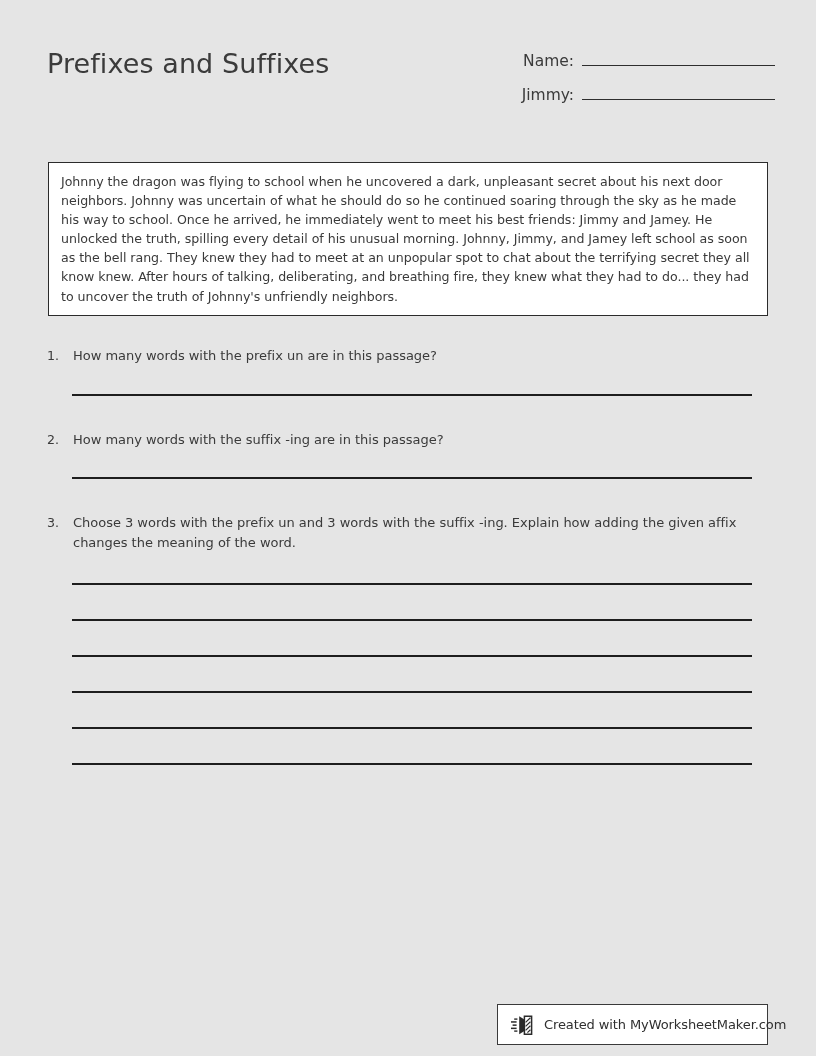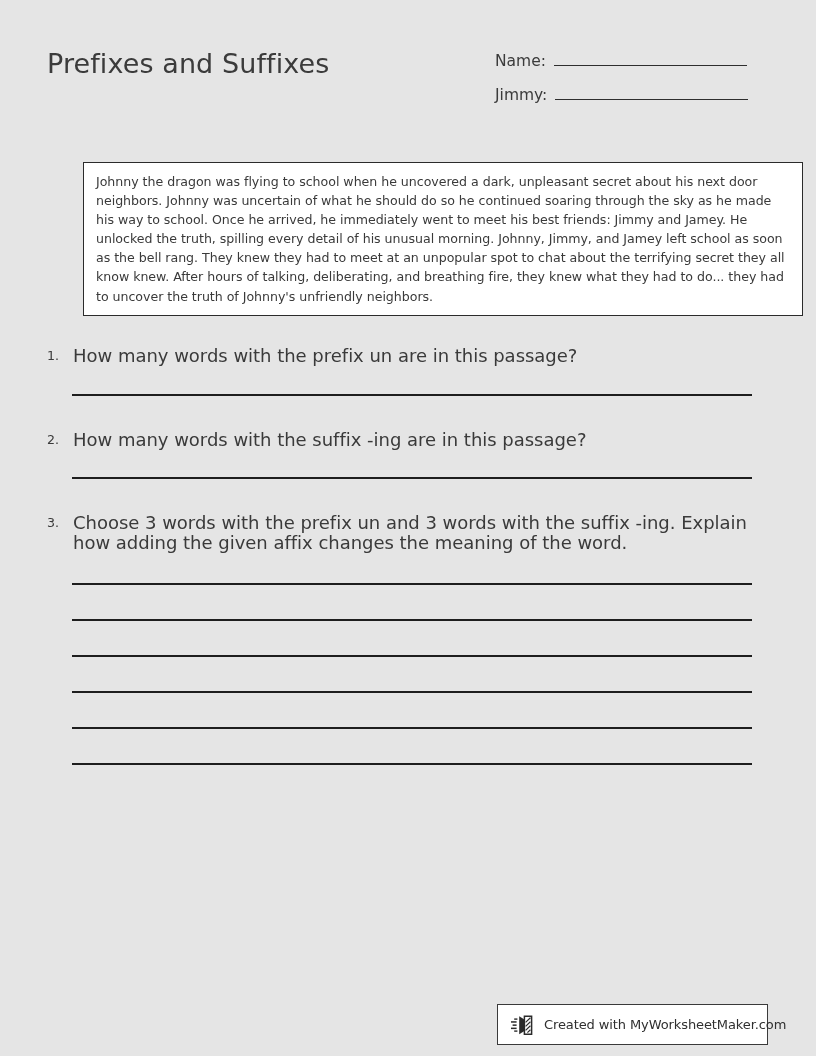--- a/index.html
+++ b/index.html
@@ -44,21 +44,21 @@
 
   .namedate {
     position: absolute;
     left: 495px;
     top: 48px;
     width: 280px;
   }
   .nd-row {
     display: flex;
     align-items: baseline;
-    justify-content: flex-start;
+    justify-content: flex-end;
     height: 34px;
   }
   .nd-label {
     font-size: 15.5px;
     color: #3b3b3b;
     white-space: nowrap;
     padding-right: 8px;
   }
   .nd-rule {
     width: 193px;
@@ -69,21 +69,20 @@
   
   .passage-box {
     position: absolute;
     left: 48px;
     top: 162px;
     width: 720px;
     height: 154px;
     border: 1px solid #2b2b2b;
     box-sizing: border-box;
     background: #ffffff;
-    margin-left: 35px;
   }
   .passage-text {
     position: absolute;
     left: 12px;
     top: 9px;
     width: 696px;
     font-size: 12.6px;
     line-height: 19.1px;
     color: #3a3a3a;
     text-align: left;
@@ -101,21 +100,21 @@
     align-items: flex-start;
   }
   .q-num {
     width: 26px;
     flex: none;
     font-size: 12.6px;
     line-height: 19px;
     color: #3a3a3a;
   }
   .q-text {
-    font-size: 18px;
+    font-size: 13px;
     line-height: 19.5px;
     color: #3a3a3a;
     flex: 1;
     letter-spacing: -0.02px;
   }
 
   .answer-line {
     position: absolute;
     left: 72px;
     width: 680px;

